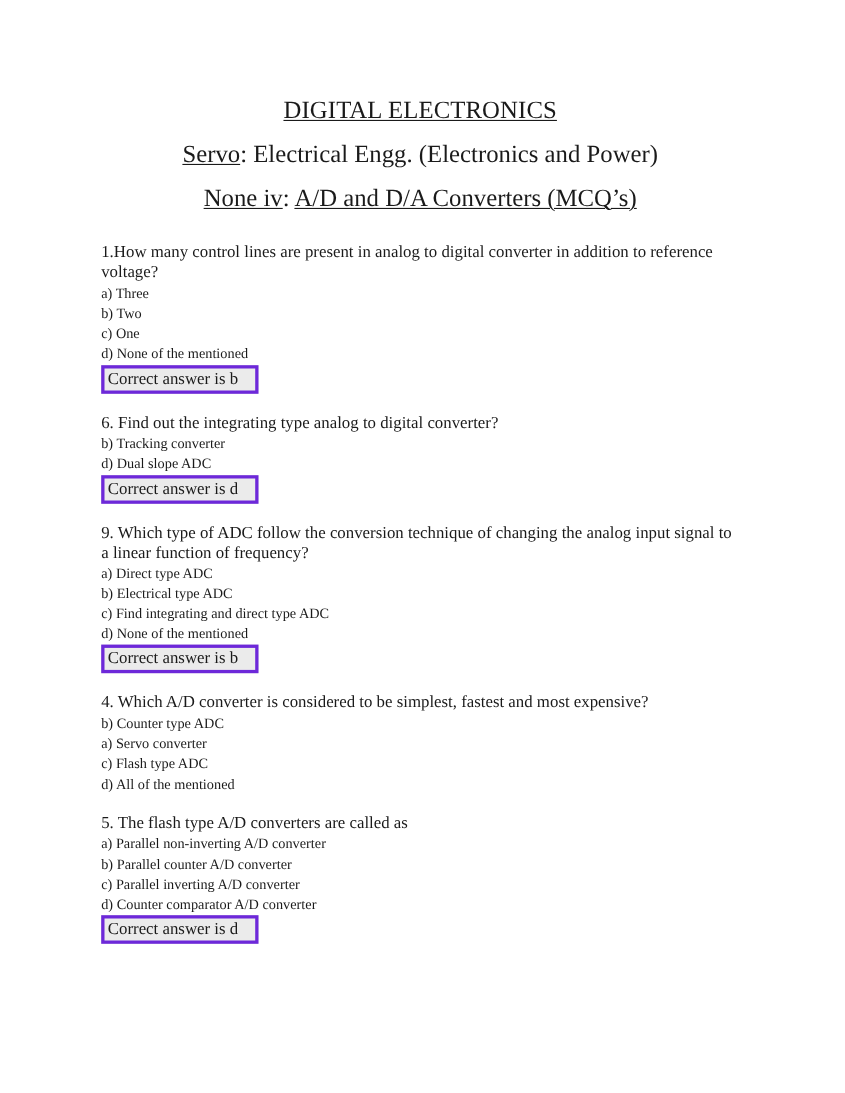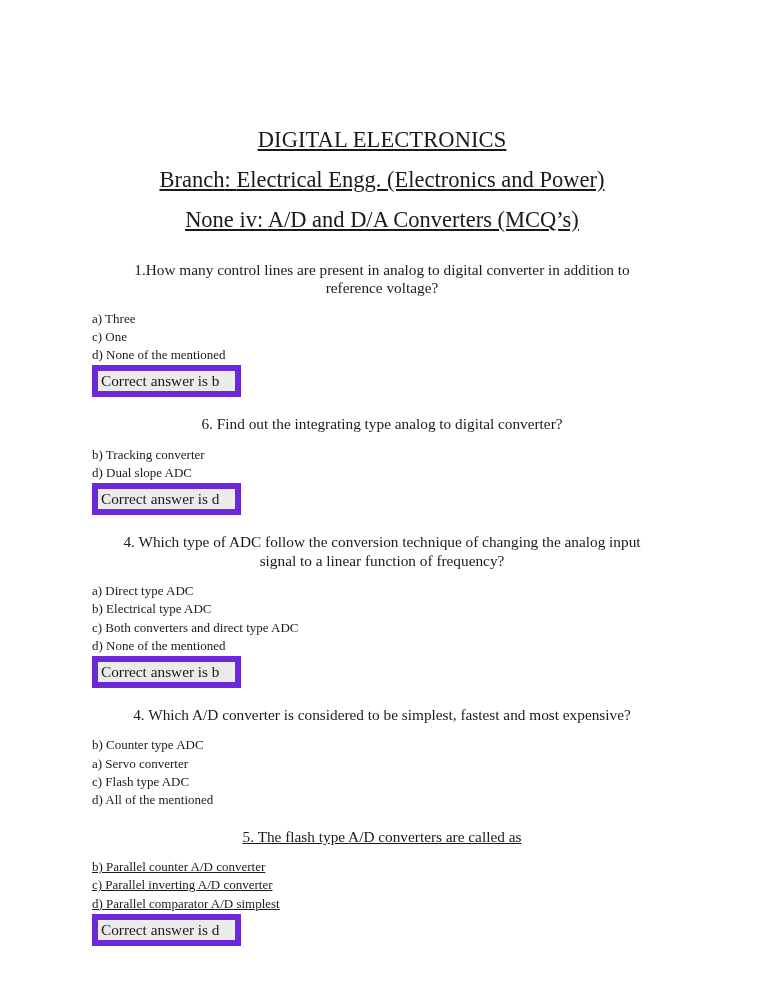--- a/index.html
+++ b/index.html
@@ -23,22 +23,21 @@
   }
   .content {
     position: absolute;
     left: 92px;
     top: 0;
     width: 580px;
   }
 
   
   .heading-block {
-    padding-top: 120px;
-    text-decoration: underline;
+    padding-top: 80px;
   }
   .doc-title,
   .branch-line,
   .unit-line {
     text-align: center;
     font-size: 22.5px;
     line-height: 40px;
     font-weight: normal;
     margin: 0;
     white-space: nowrap;
@@ -54,102 +53,103 @@
 
   
   .questions {
     margin-top: 21px;
   }
   .qblock {
     margin: 0 0 18px 0;
   }
   .qblock:last-child {
     margin-bottom: 0;
-    text-decoration: underline;
   }
   .qtext {
     font-size: 15.3px;
     line-height: 18.3px;
-    margin: 12px;
-    text-align: center;
+    margin: 0;
+    text-align: left;
   }
   .opt {
     font-size: 13px;
     line-height: 18.3px;
     margin: 0;
     white-space: nowrap;
   }
   .answer-box {
     display: inline-block;
     font-size: 15.3px;
     line-height: 17px;
     background: #ebebeb;
-    border: 6px solid #6d28d9;
+    border: 3px solid #6d28d9;
     padding: 1px 4px 2px 3px;
     margin-top: 1px;
     min-width: 130px;
     box-sizing: content-box;
     white-space: nowrap;
   }
 </style>
 </head>
 <body>
 
 <div class="page">
   <div class="content">
 
     <div class="heading-block">
       <div class="doc-title">
         <span class="u">DIGITAL ELECTRONICS</span>
       </div>
       <div class="branch-line">
-        <span class="u">Branch</span><span>: </span><span>Electrical Engg. (Electronics and Power)</span>
+        <span class="u">Servo</span><span>: </span><span>Electrical Engg. (Electronics and Power)</span>
       </div>
       <div class="unit-line">
         <span class="u">None iv</span><span>: </span><span class="u">A/D and D/A Converters (MCQ’s)</span>
       </div>
     </div>
 
     <div class="questions">
 
       <div class="qblock">
         <p class="qtext">1.How many control lines are present in analog to digital converter in addition to reference voltage?</p>
         <p class="opt">a) Three</p>
+        <p class="opt">b) Two</p>
         <p class="opt">c) One</p>
         <p class="opt">d) None of the mentioned</p>
         <div class="answer-box">Correct answer is b</div>
       </div>
 
       <div class="qblock">
         <p class="qtext">6. Find out the integrating type analog to digital converter?</p>
         <p class="opt">b) Tracking converter</p>
         <p class="opt">d) Dual slope ADC</p>
         <div class="answer-box">Correct answer is d</div>
       </div>
 
       <div class="qblock">
-        <p class="qtext">4. Which type of ADC follow the conversion technique of changing the analog input signal to a linear function of frequency?</p>
+        <p class="qtext">9. Which type of ADC follow the conversion technique of changing the analog input signal to a linear function of frequency?</p>
         <p class="opt">a) Direct type ADC</p>
         <p class="opt">b) Electrical type ADC</p>
-        <p class="opt">c) Both converters and direct type ADC</p>
+        <p class="opt">c) Find integrating and direct type ADC</p>
         <p class="opt">d) None of the mentioned</p>
         <div class="answer-box">Correct answer is b</div>
       </div>
 
       <div class="qblock">
         <p class="qtext">4. Which A/D converter is considered to be simplest, fastest and most expensive?</p>
         <p class="opt">b) Counter type ADC</p>
         <p class="opt">a) Servo converter</p>
         <p class="opt">c) Flash type ADC</p>
         <p class="opt">d) All of the mentioned</p>
       </div>
 
       <div class="qblock">
         <p class="qtext">5. The flash type A/D converters are called as</p>
+        <p class="opt">a) Parallel non-inverting A/D converter</p>
         <p class="opt">b) Parallel counter A/D converter</p>
         <p class="opt">c) Parallel inverting A/D converter</p>
-        <p class="opt">d) Parallel comparator A/D simplest</p>
+        <p class="opt">d) Counter comparator A/D converter</p>
         <div class="answer-box">Correct answer is d</div>
       </div>
 
     </div>
   </div>
 </div>
 
 </body></html>

